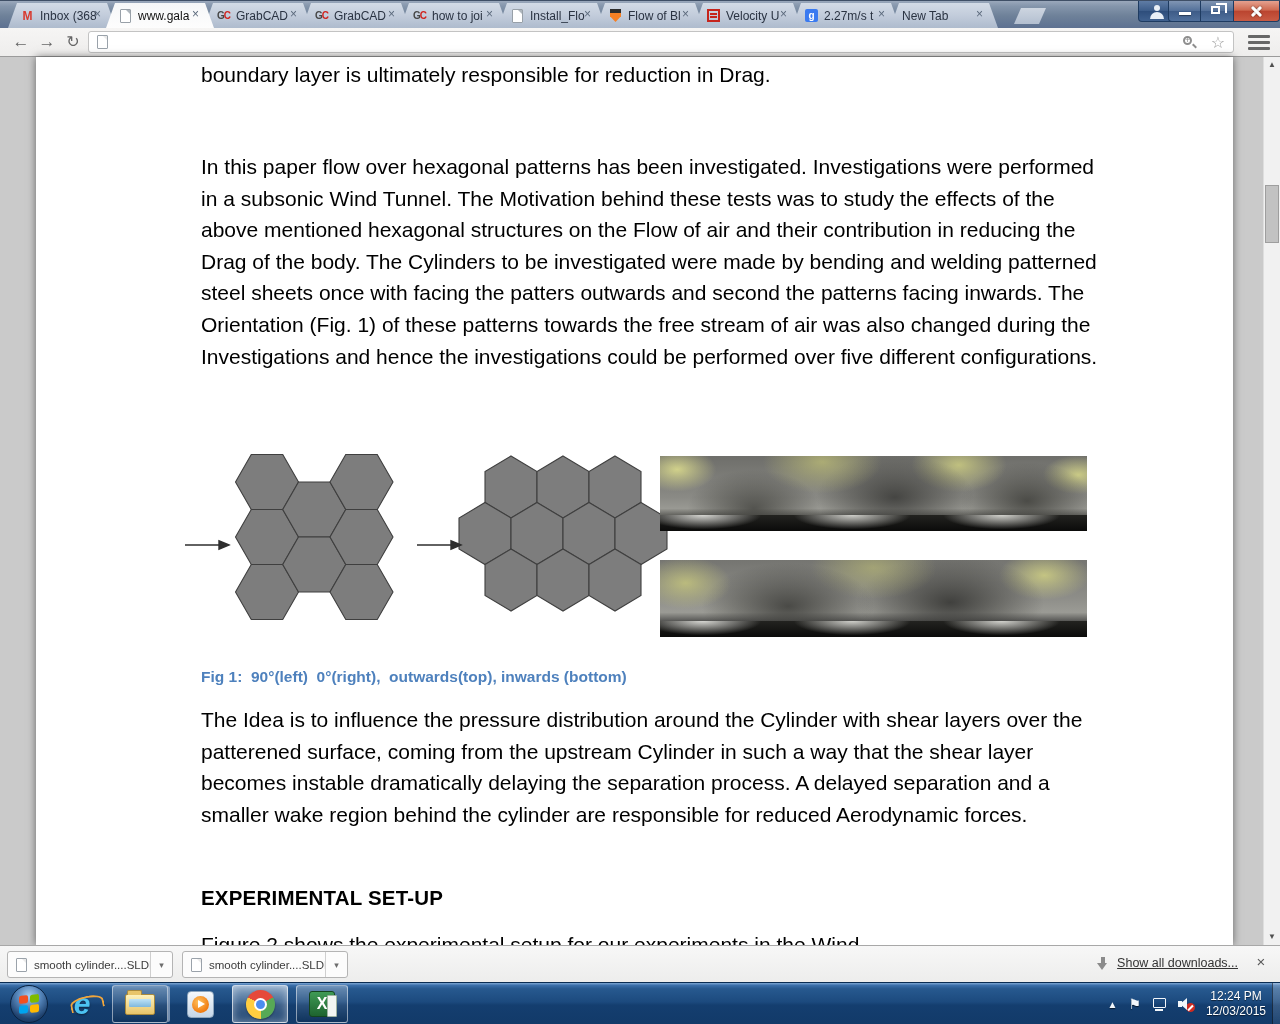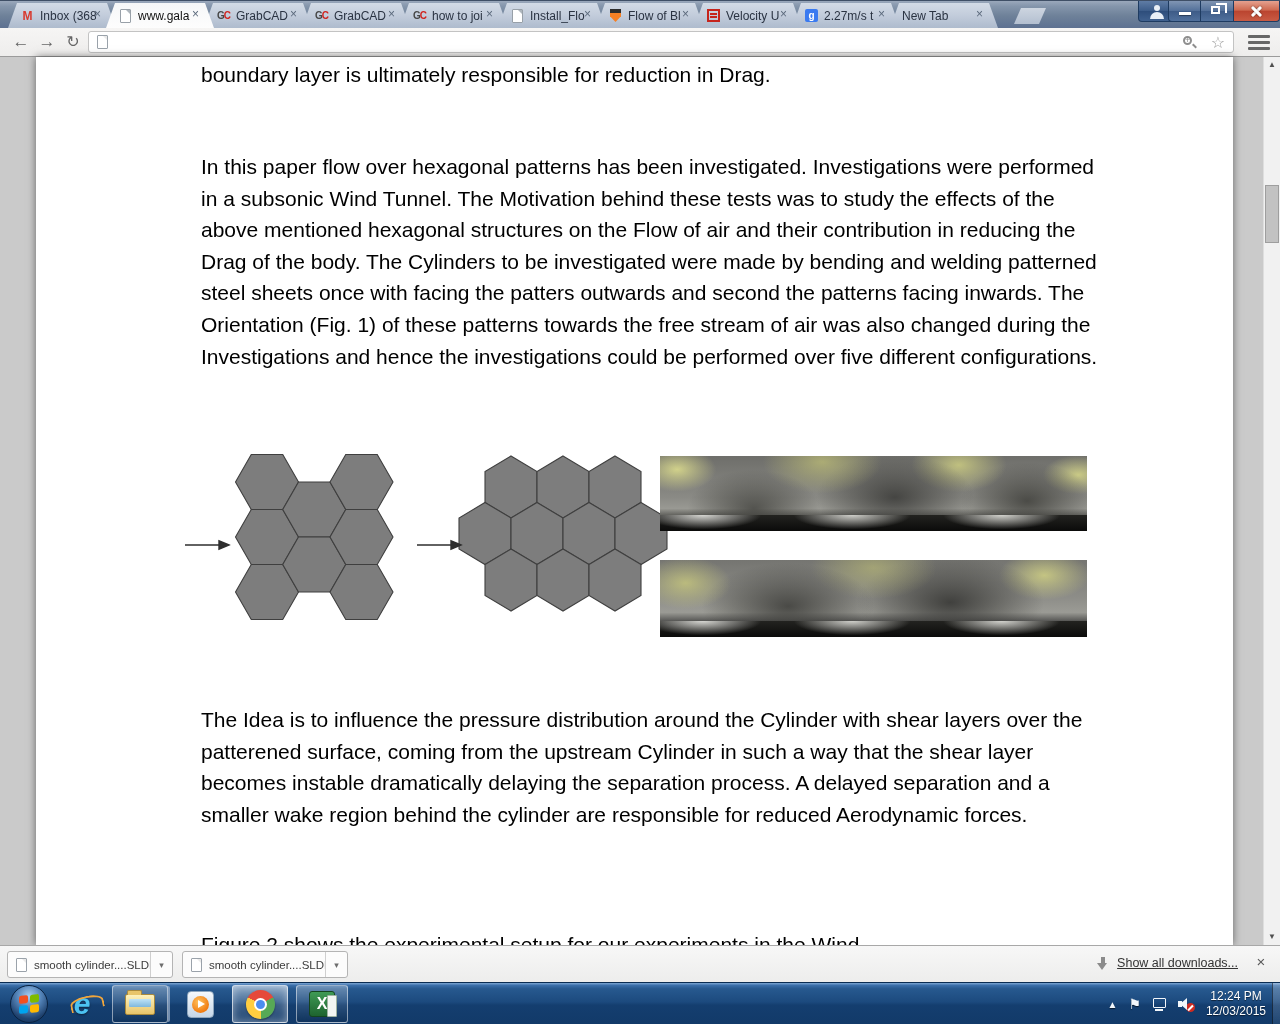--- a/index.html
+++ b/index.html
@@ -346,21 +346,23 @@
           <line x1="8" y1="96" x2="43" y2="96"></line>
           <polygon points="52,96 42,91.8 42,100.2"></polygon>
           <line x1="240" y1="96" x2="275" y2="96"></line>
           <polygon points="284,96 274,91.8 274,100.2"></polygon>
         </g>
       </svg>
 
       <div class="photo" id="photo-top"></div>
       <div class="photo" id="photo-bottom"></div>
 
+      <div class="pdftext" id="fig-caption">Fig 1:  90°(left)  0°(right),  outwards(top), inwards (bottom)</div>
       <div class="pdftext" id="para2">The Idea is to influence the pressure distribution around the Cylinder with shear layers over the patterened surface, coming from the upstream Cylinder in such a way that the shear layer becomes instable dramatically delaying the separation process. A delayed separation and a smaller wake region behind the cylinder are responsible for reduced Aerodynamic forces.</div>
+      <div class="pdftext" id="heading">EXPERIMENTAL SET-UP</div>
       <div class="pdftext" id="clipped-line">Figure 2 shows the experimental setup for our experiments in the Wind</div>
     </div>
 
     <div id="scrollbar">
       <div class="scroll-arrow" id="scroll-up">▲</div>
       <div id="scroll-thumb"></div>
       <div class="scroll-arrow" id="scroll-down">▼</div>
     </div>
   </div>
 

